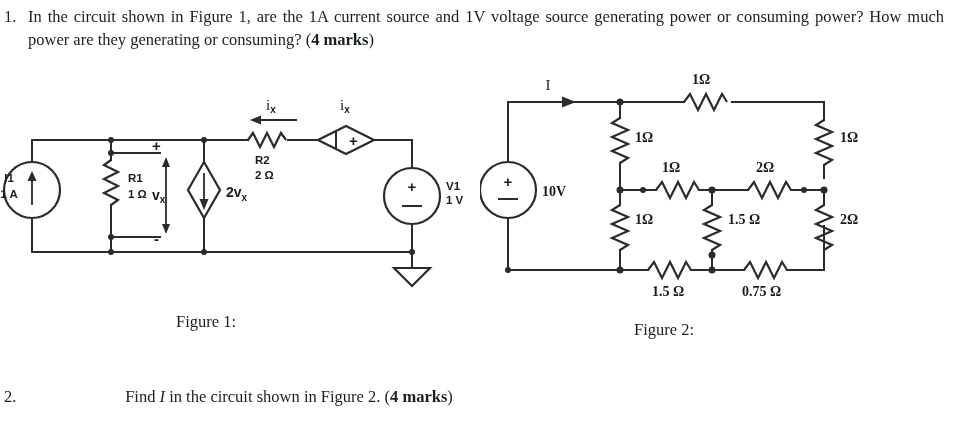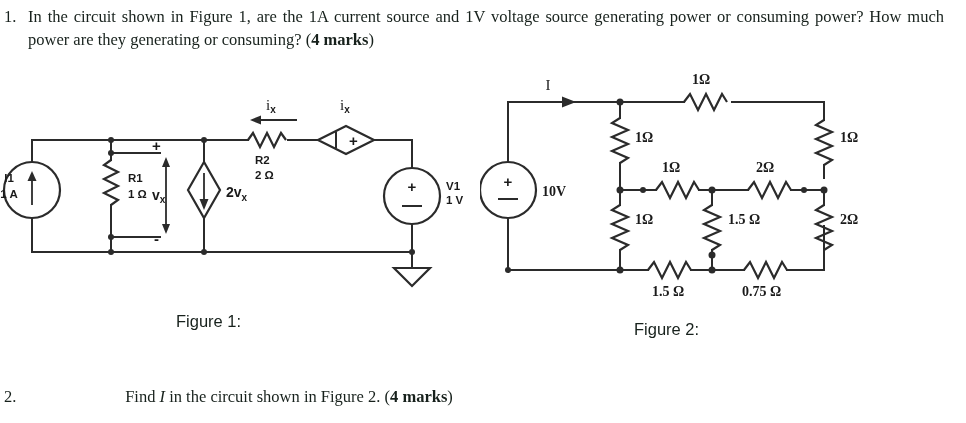--- a/index.html
+++ b/index.html
@@ -52,21 +52,21 @@
   }
   #q2 .qbody {
     display: block;
     margin-left: 10px;
     text-align: center;
   }
   .ital { font-style: italic; }
 
   .fig-caption {
     position: absolute;
-    font-family: Liberation Sans, sans-serif;
+    font-family: Liberation Serif, serif;
     font-size: 16.5px;
     color: #17211c;
   }
   #cap1 { left: 176px; top: 312px; }
   #cap2 { left: 634px; top: 320px; }
 
   
   .circuit {
     position: absolute;
   }

